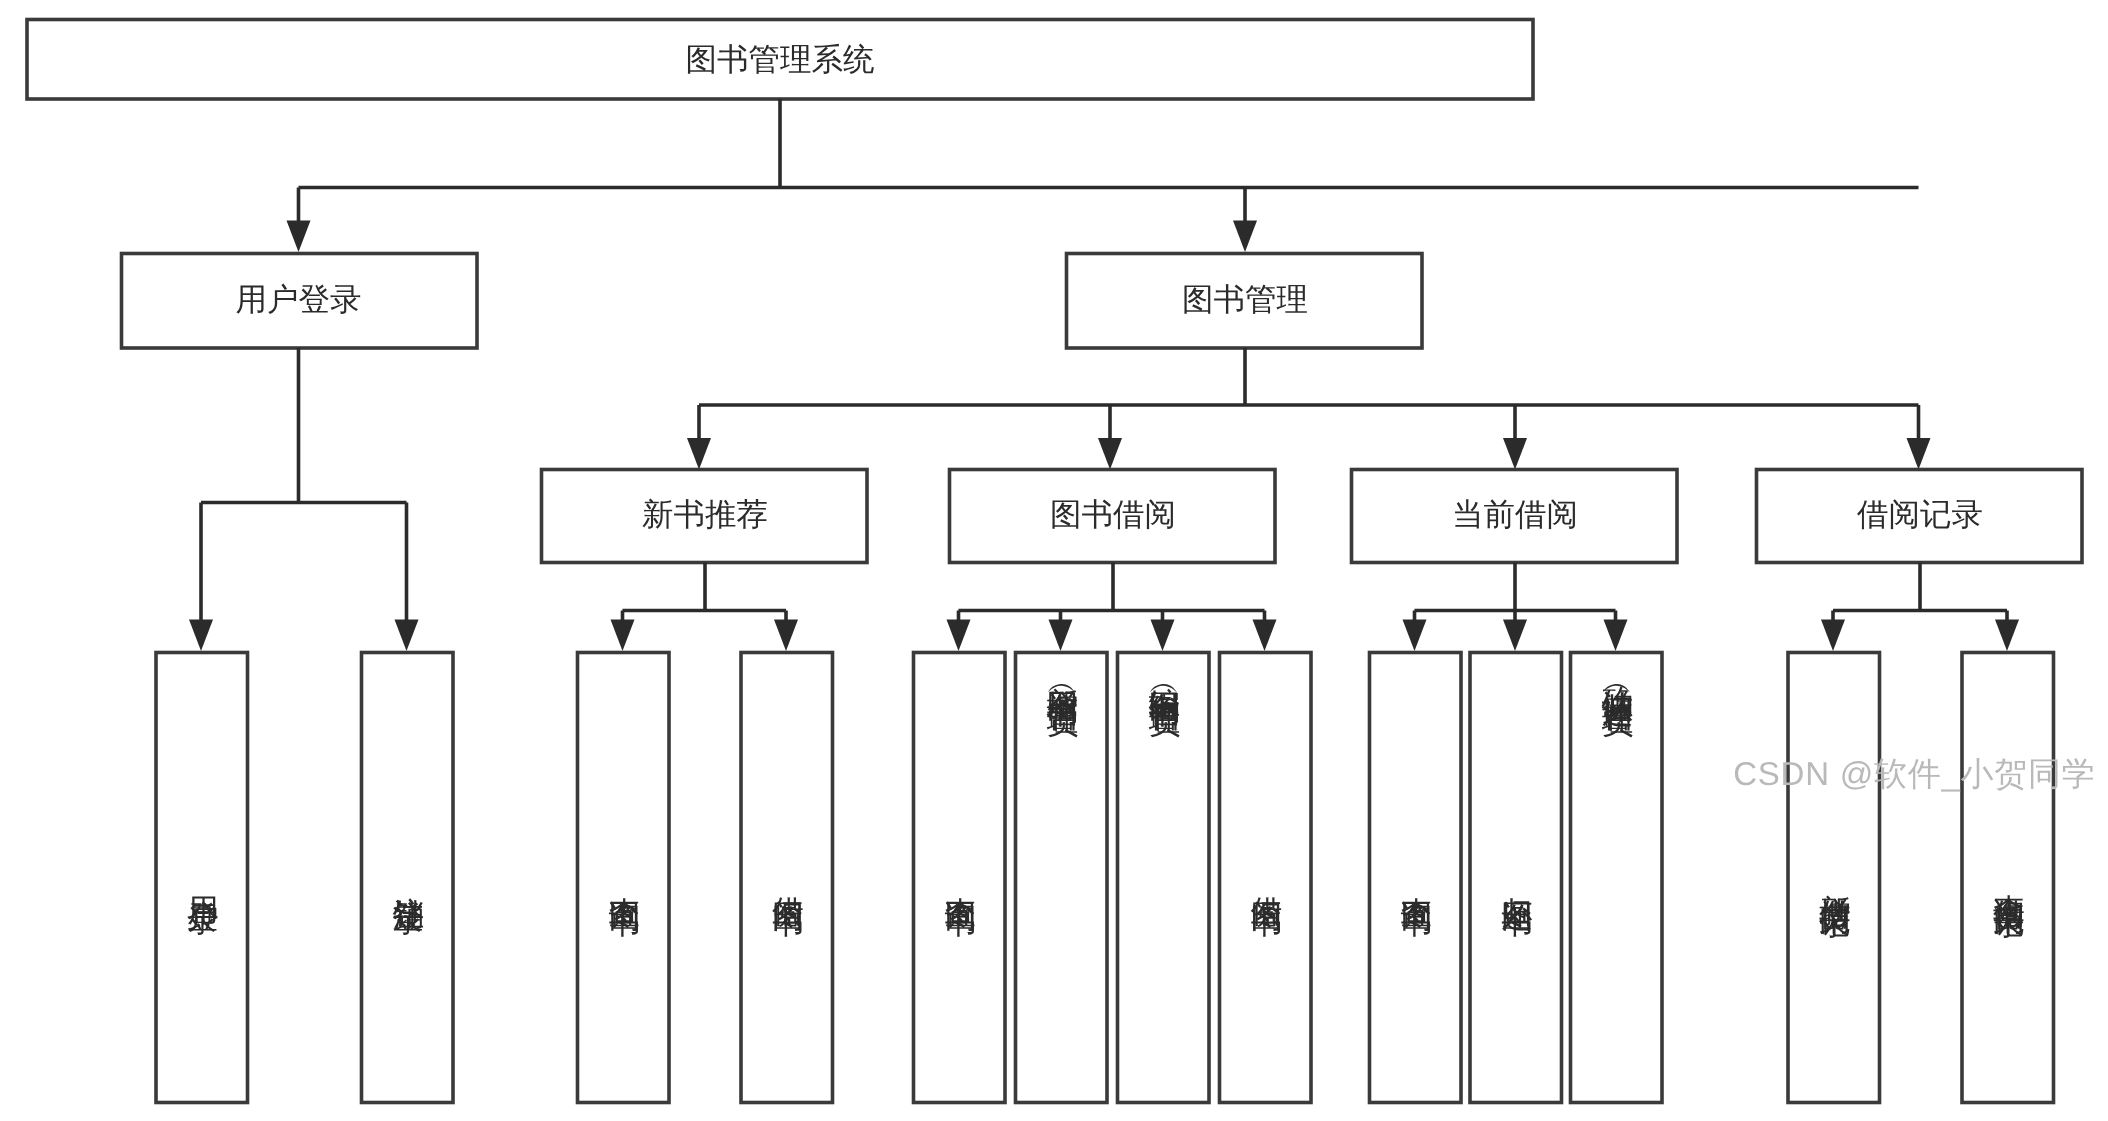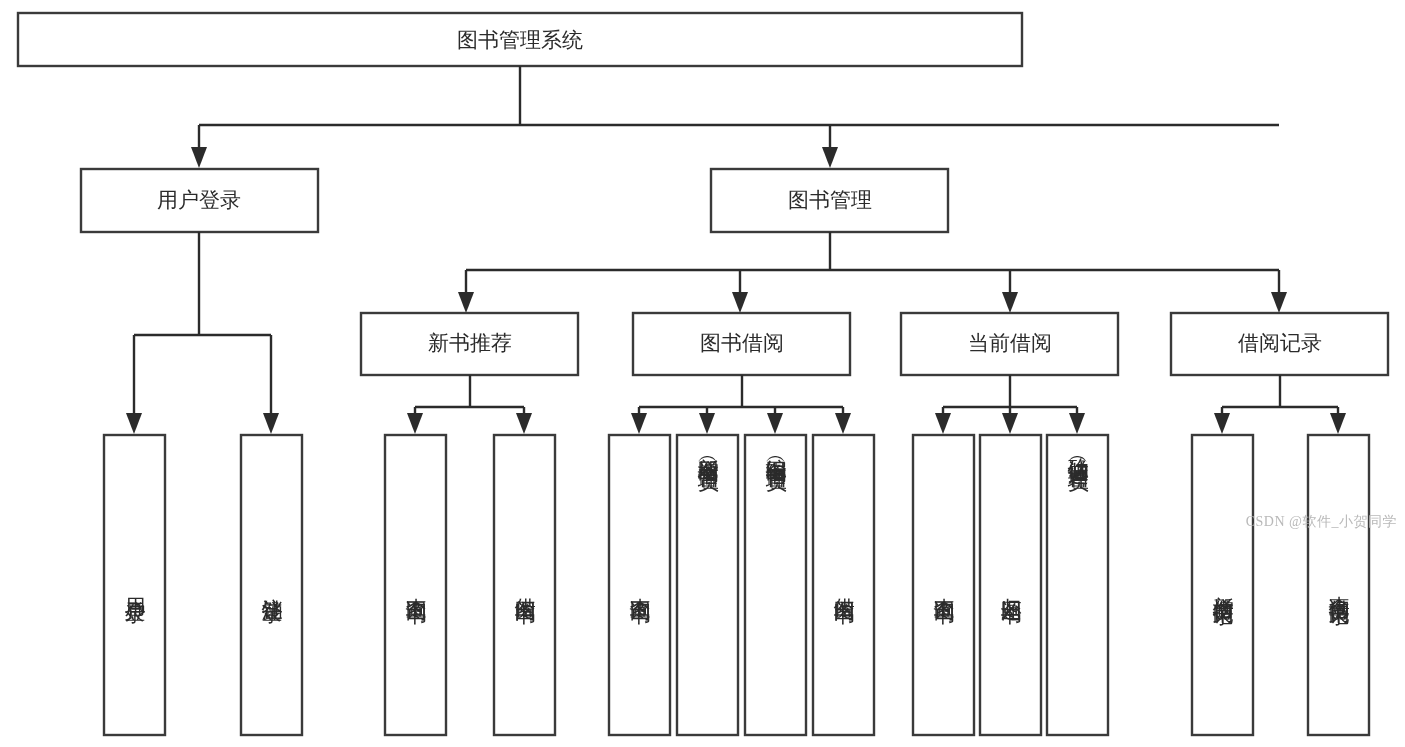--- a/index.html
+++ b/index.html
@@ -66,22 +66,22 @@
     line-height: 1.12;
     color: #2b2b2b;
     letter-spacing: 2px;
     white-space: nowrap;
     text-align: center;
   }
   .watermark {
     position: absolute;
     right: 8px;
     bottom: 4px;
-    font-family: Liberation Serif, serif;
-    font-size: 14px;
+    font-family: Liberation Sans, sans-serif;
+    font-size: 22px;
     color: #b9b9b9;
     white-space: nowrap;
     letter-spacing: 0.5px;
   }
 </style>
 </head>
 <body>
 
 <div id="diagram-root">
 

